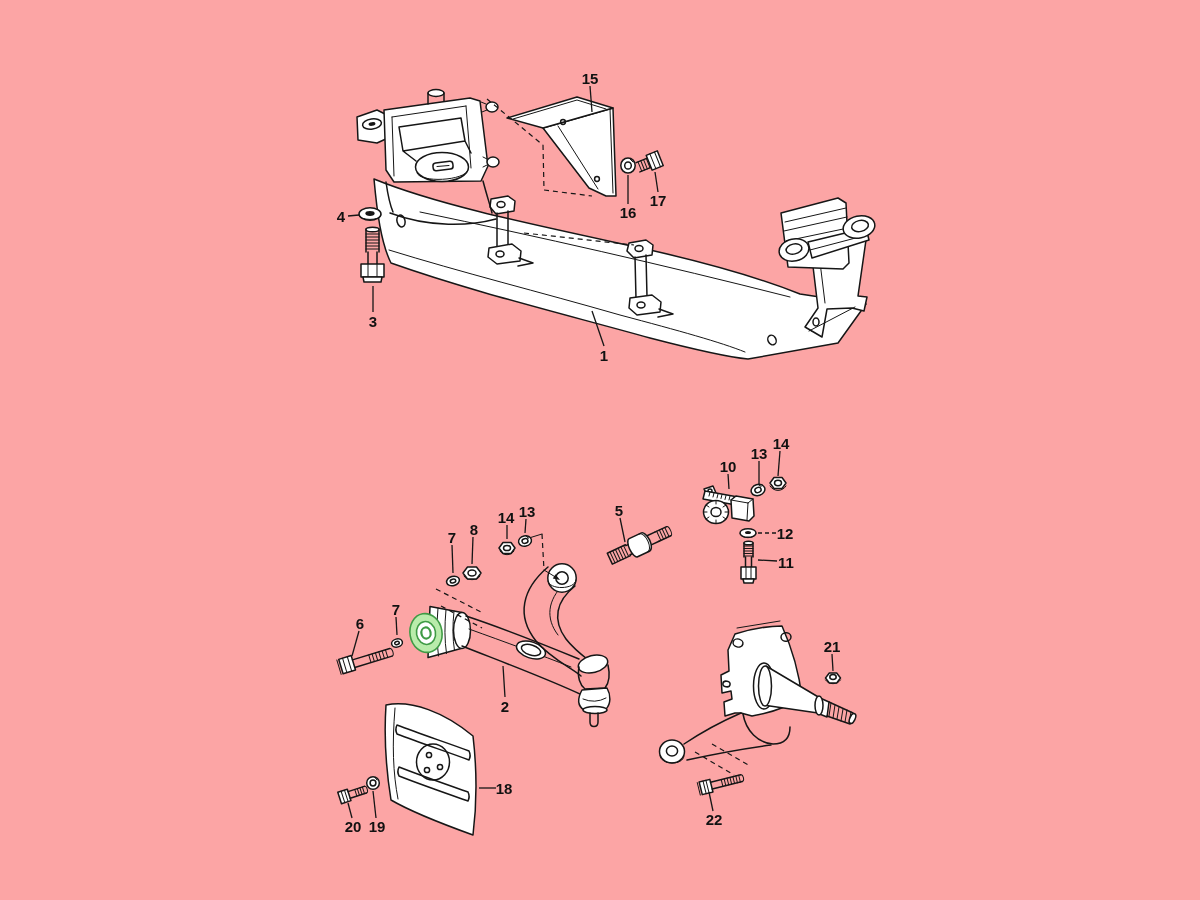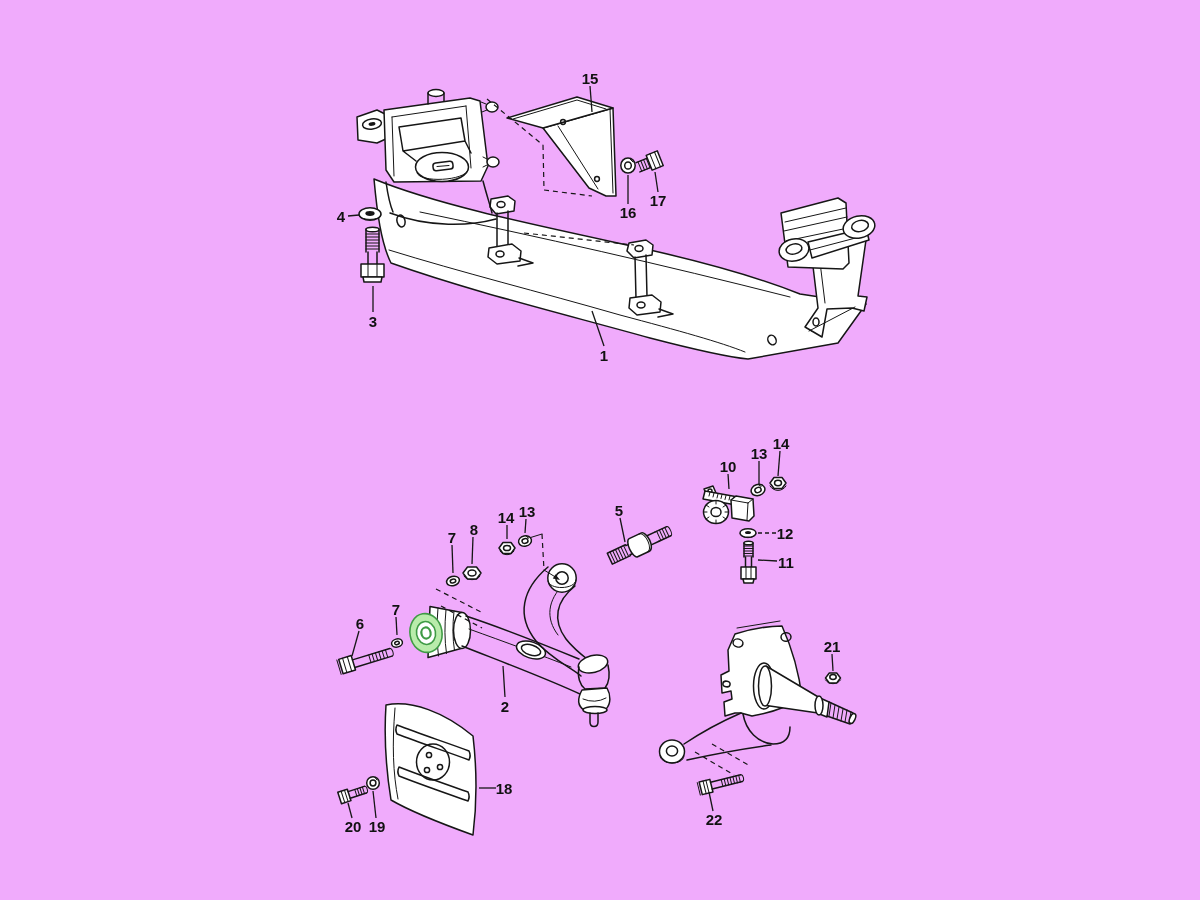--- a/index.html
+++ b/index.html
@@ -1,16 +1,16 @@
 <!DOCTYPE html>
 <html style="--hl-fill: #b9ecab; --hl-stroke: #3f9b45;"><head>
 <meta charset="utf-8">
 <style>
   html,body{margin:0;padding:0;background:#fff;}
-  .stage{position:relative;width:1200px;height:900px;background:#f0abfc;overflow:hidden;
+  .stage{position:relative;width:1200px;height:900px;background:#fca5a5;overflow:hidden;
          font-family:"Liberation Sans",sans-serif;}
   svg{display:block;}
   .ln{fill:none;stroke:#161616;stroke-width:1.5;stroke-linecap:round;stroke-linejoin:round;}
   .w {fill:#ffffff;stroke:#161616;stroke-width:1.5;stroke-linejoin:round;}
   .t {fill:none;stroke:#161616;stroke-width:1;stroke-linecap:round;}
   .dash{fill:none;stroke:#161616;stroke-width:1.2;stroke-dasharray:5 4;}
   .dk{fill:#161616;stroke:none;}
   .hl {fill:var(--hl-fill,#b9ecab);stroke:var(--hl-stroke,#3f9b45);stroke-width:1.6;}
   .hlw{fill:#ffffff;stroke:var(--hl-stroke,#3f9b45);stroke-width:1.6;}
   .hlo{fill:none;stroke:var(--hl-stroke,#3f9b45);stroke-width:2.2;}

